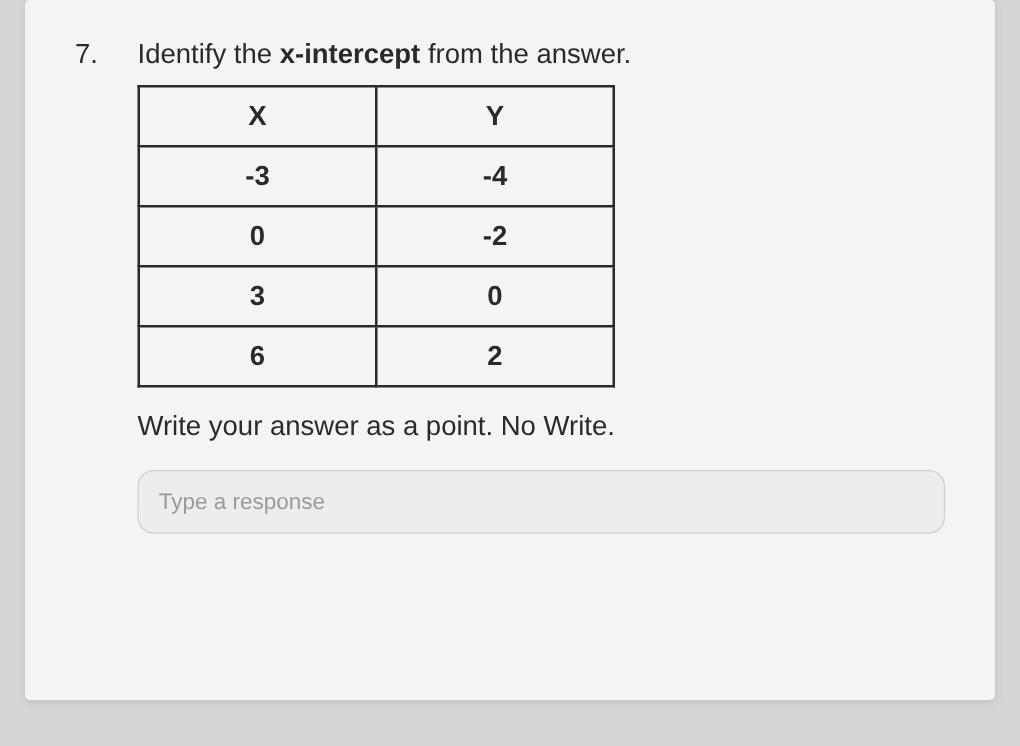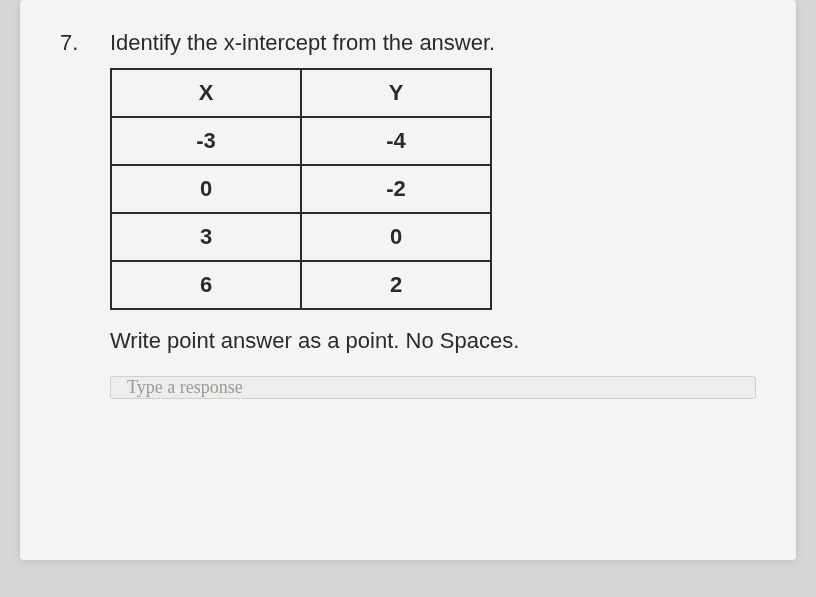--- a/index.html
+++ b/index.html
@@ -36,21 +36,21 @@
     }
     .question-content {
       flex: 1;
     }
     .prompt-line {
       font-size: 22px;
       color: #2a2a2a;
       margin-bottom: 12px;
     }
     .prompt-bold {
-      font-weight: 400;
+      font-weight: 700;
     }
     .data-table {
       border-collapse: collapse;
       margin-bottom: 18px;
     }
     .data-table th,
     .data-table td {
       border: 2px solid #2a2a2a;
       text-align: center;
       font-size: 22px;
@@ -63,27 +63,27 @@
     .data-table th {
       font-weight: 700;
     }
     .instruction-line {
       font-size: 22px;
       color: #2a2a2a;
       margin-bottom: 22px;
     }
     .response-input {
       width: 100%;
-      padding: 0 16px;
+      padding: 14px 16px;
       font-size: 18px;
       color: #888;
       background: #eeedeb;
       border: 1px solid #d0cfcd;
-      border-radius: 3px;
-      font-family: Liberation Serif, serif;
+      border-radius: 13px;
+      font-family: Liberation Sans, sans-serif;
     }
     .response-input::placeholder {
       color: #9a9a98;
     }
   </style>
 </head>
 <body>
 
 <div class="page-container">
   <div class="question-row">
@@ -111,17 +111,17 @@
           <tr>
             <td>3</td>
             <td>0</td>
           </tr>
           <tr>
             <td>6</td>
             <td>2</td>
           </tr>
         </tbody>
       </table>
-      <div class="instruction-line">Write point answer as a point. No Spaces.</div>
+      <div class="instruction-line">Write your answer as a point. No Write.</div>
       <input type="text" class="response-input" placeholder="Type a response" style="">
     </div>
   </div>
 </div>
 
 </body></html>

